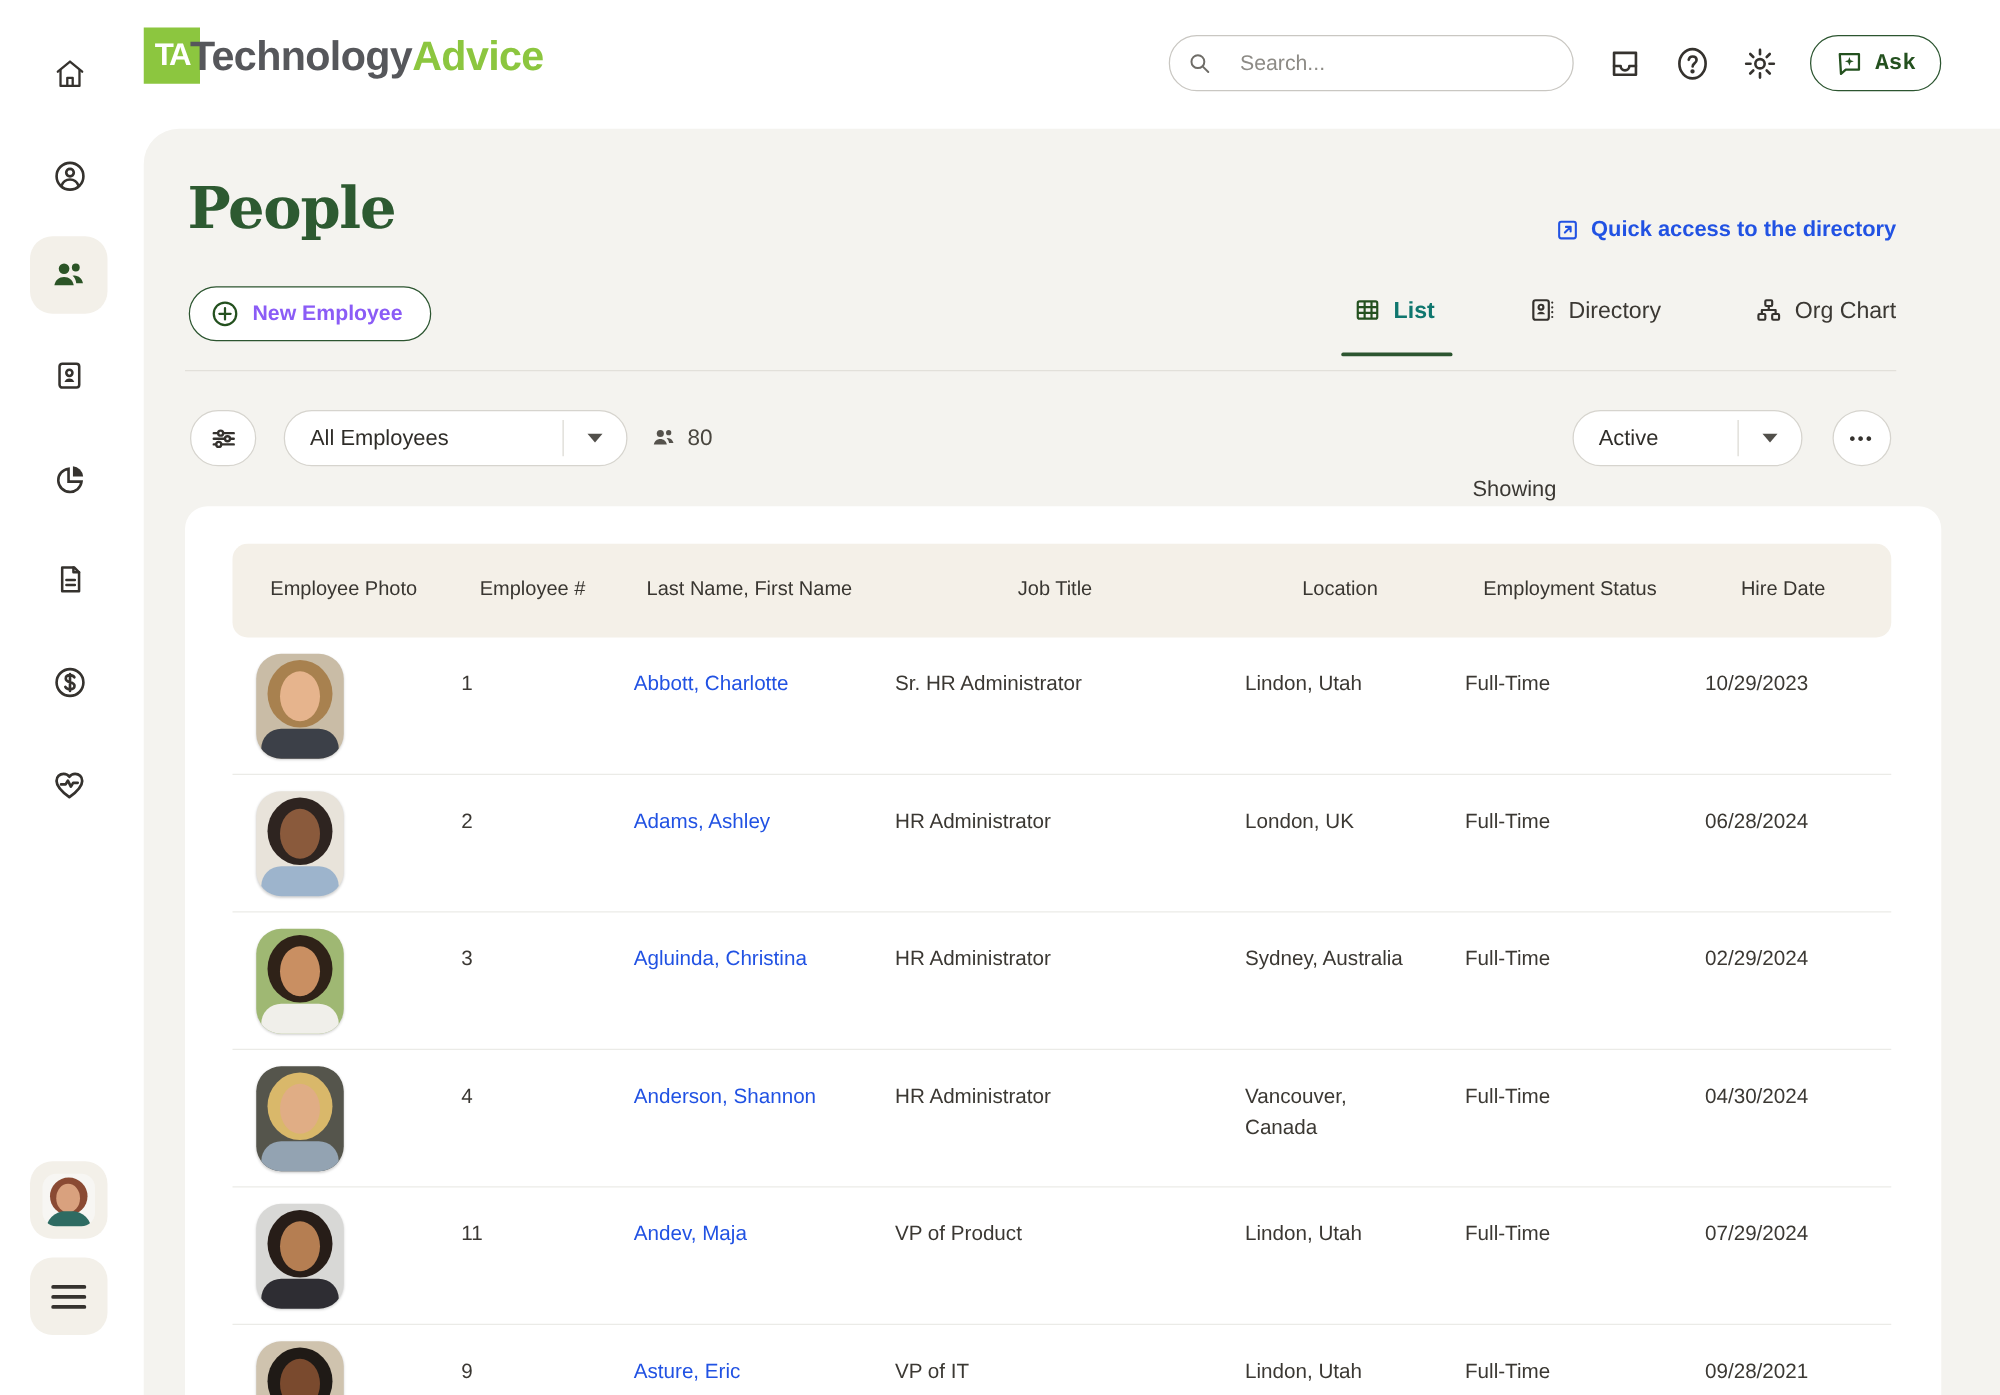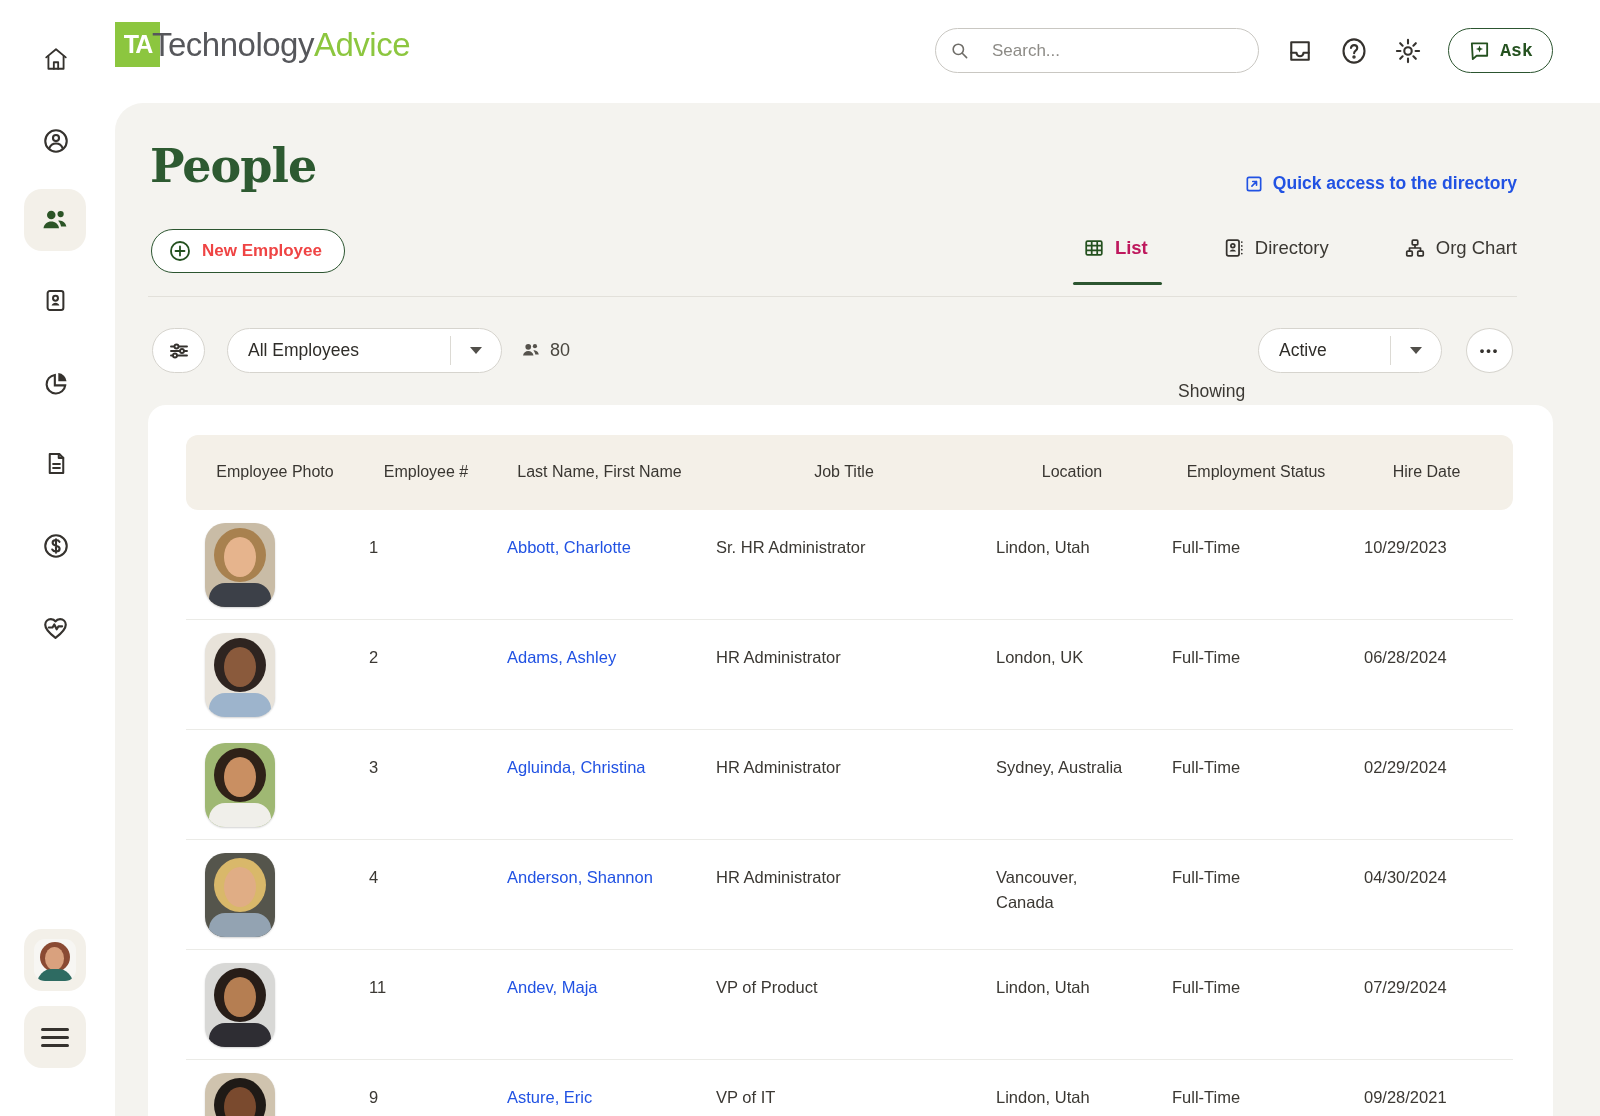--- a/index.html
+++ b/index.html
@@ -8,21 +8,21 @@
 
   .abs { position:absolute; }
   svg { display:block; }
 
   
   .icon-btn { display:flex; align-items:center; justify-content:center; cursor:pointer; background:none; border:none; }
 
   .logo { left:115px; top:22px; display:flex; align-items:center; }
   .logo-mark { width:45px; height:45px; background:#8cc63f; color:#ffffff; display:flex; align-items:center; justify-content:center;
     font-weight:bold; font-size:25px; letter-spacing:-2px; }
-  .logo-text { font-size:33px; font-weight:400; letter-spacing:-0.5px; margin-left:-8px; }
+  .logo-text { font-size:33px; font-weight:700; letter-spacing:-0.5px; margin-left:-8px; }
   .logo-text .t1 { color:#56575b; }
   .logo-text .t2 { color:#8cc63f; }
 
   .search-box { left:935px; top:28px; width:324px; height:45px; border:1px solid #c9c7c2; border-radius:23px;
     background:#fff; display:flex; align-items:center; padding:0 14px; gap:23px; }
   .search-box input { border:none; outline:none; font-size:17px; color:#3b3833; width:240px; background:transparent;
     font-family:"Liberation Sans", sans-serif; }
   .search-box input::placeholder { color:#8d8b86; }
 
   .ask-btn { left:1448px; top:28px; width:105px; height:45px; border:1.6px solid #2c5530; border-radius:23px;
@@ -32,25 +32,25 @@
   
   .side-sq { width:62px; height:62px; border-radius:18px; background:#f3f0e9; display:flex; align-items:center; justify-content:center; }
   .burger span { display:block; width:28px; height:3px; background:#35322e; border-radius:2px; margin:5px auto; }
 
   
   .content { left:115px; top:103px; width:1485px; height:1013px; background:#f4f3ef; border-radius:28px 0 0 0; overflow:hidden; }
   .page-title { left:35px; top:36px; font-family:"DejaVu Serif", serif; font-weight:bold; font-size:46px; color:#2d5a31; letter-spacing:-1px; }
   .quick-link { right:83px; top:70px; display:flex; align-items:center; gap:9px; color:#2152e3; font-size:17.5px; font-weight:600; cursor:pointer; }
 
   .new-emp { left:36px; top:126px; height:44px; padding:0 22px 0 16px; border:1.6px solid #2c5530; border-radius:22px; background:#fff;
-    display:flex; align-items:center; gap:10px; color:#ef4444; font-weight:bold; font-size:17px; cursor:pointer; }
+    display:flex; align-items:center; gap:10px; color:#8b5cf6; font-weight:bold; font-size:17px; cursor:pointer; }
 
   .tabs { right:83px; top:134px; display:flex; gap:75px; align-items:center; }
   .tab { display:flex; align-items:center; gap:10px; font-size:18.5px; color:#3b3833; cursor:pointer; position:relative; }
-  .tab.active { color:#be185d; font-weight:bold;align-items:center; }
+  .tab.active { color:#0f766e; font-weight:bold;align-items:center; }
   .tab.active::after { content:""; position:absolute; left:-10px; right:-14px; bottom:-26px; height:3.5px; background:#2c5530; border-radius:2px; }
   .tabs-line { left:33px; top:193px; width:1369px; height:1px; background:#e2e0da; }
 
   .pill { background:#fff; border:1px solid #d6d4ce; border-radius:23px; display:flex; align-items:center; cursor:pointer; }
   .filter-btn { left:37px; top:225px; width:53px; height:45px; justify-content:center; }
   .emp-filter { left:112px; top:225px; width:275px; height:45px; padding:0 0 0 20px; font-size:17.5px; color:#2f2d29; }
   .emp-filter .grow { flex:1; }
   .pill-div { width:1px; height:29px; background:#dcdad4; }
   .chev-wrap { width:50px; display:flex; align-items:center; justify-content:center; }
   .chev { width:0; height:0; border-left:6px solid transparent; border-right:6px solid transparent; border-top:7px solid #514f4a; }

